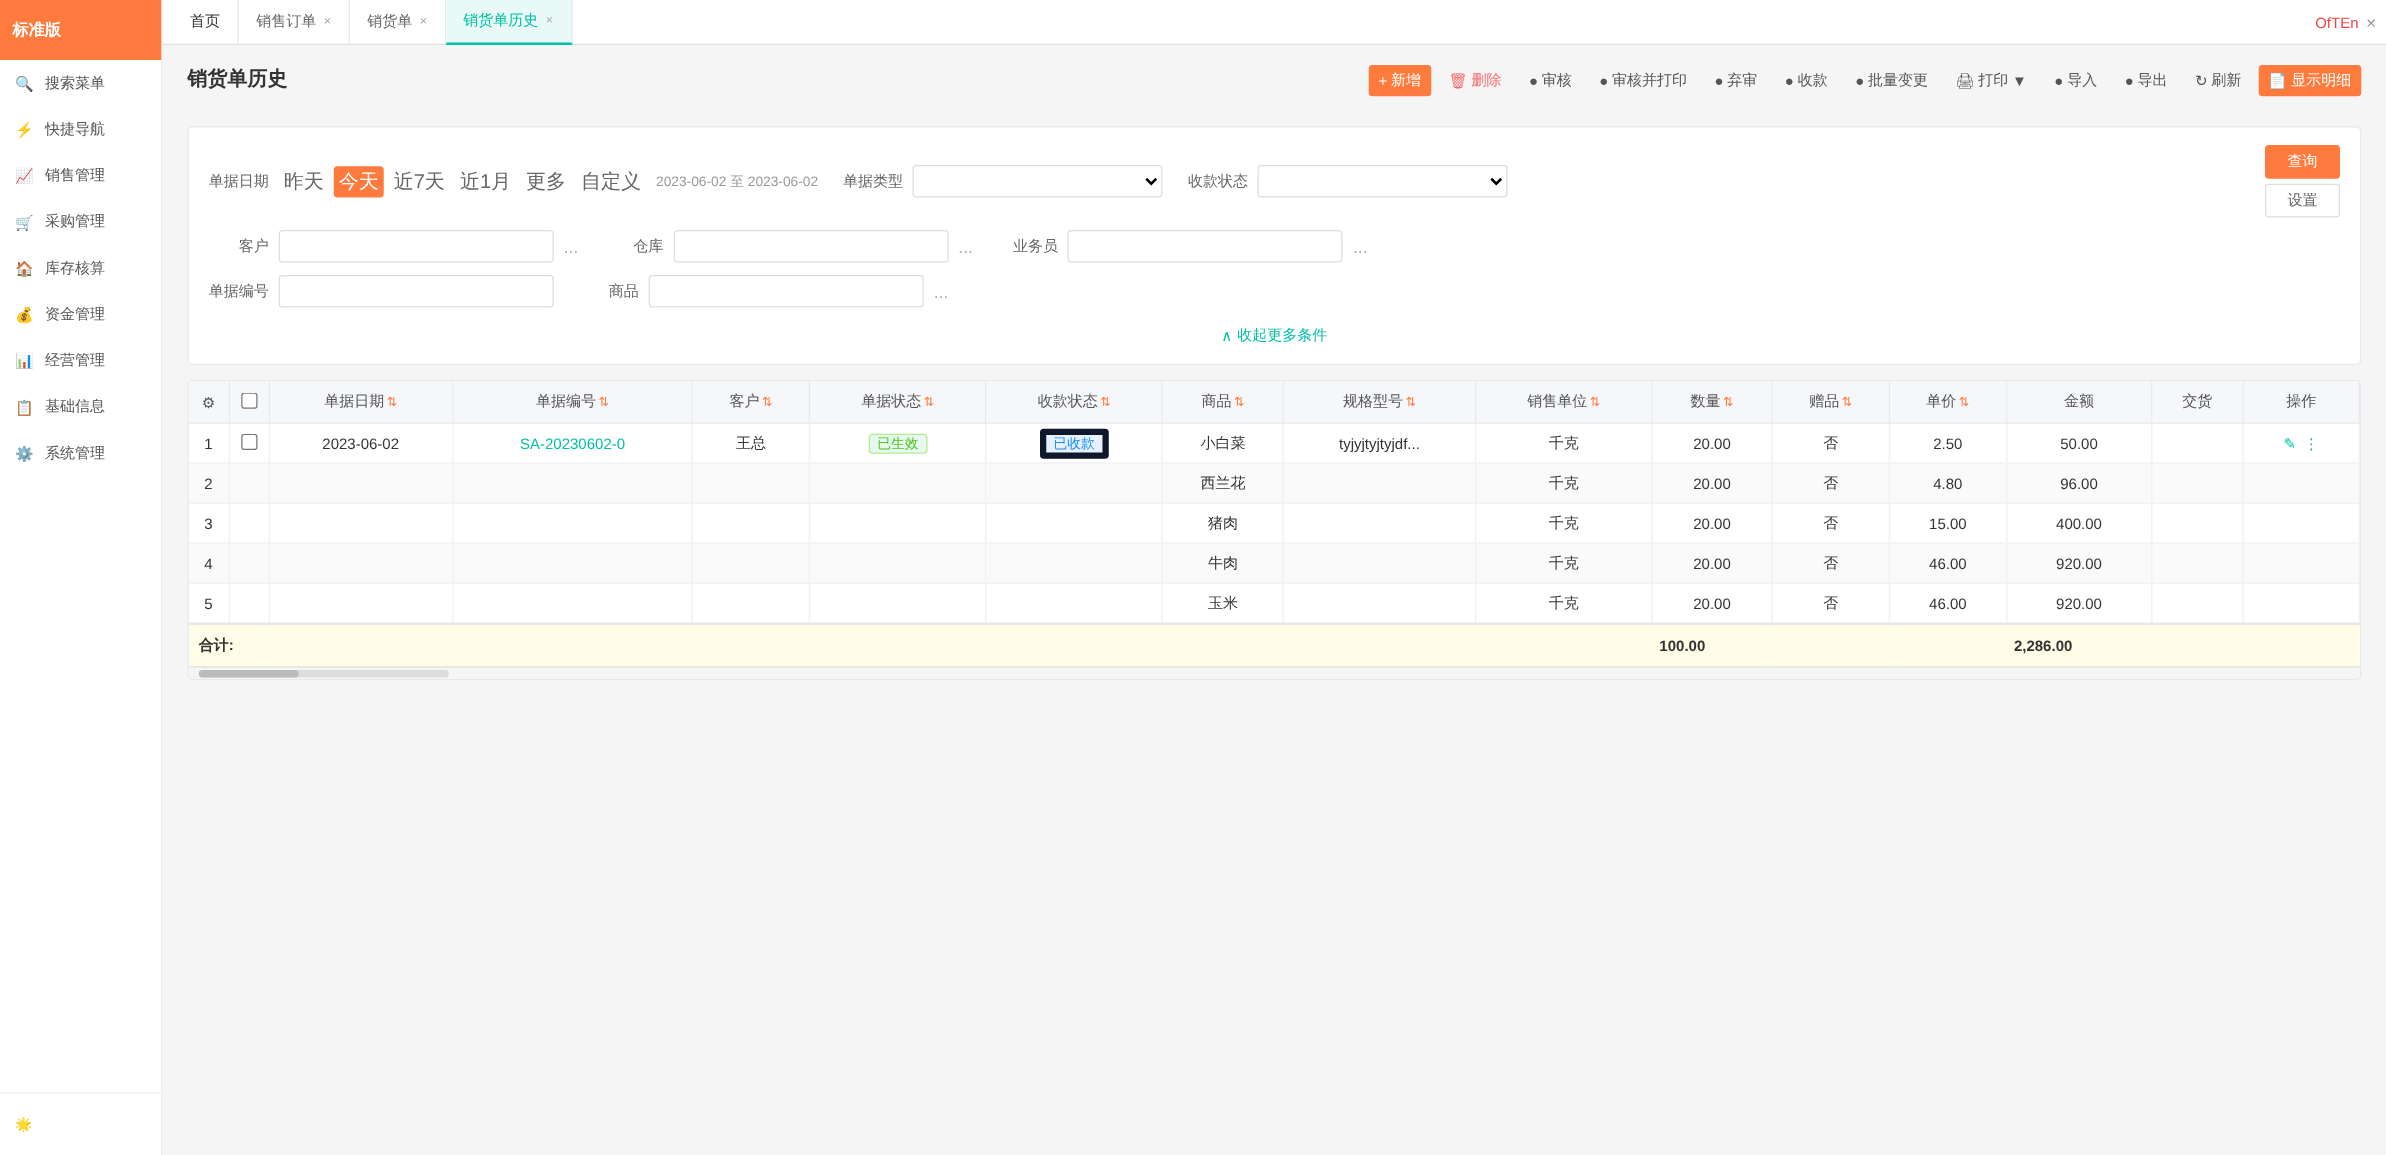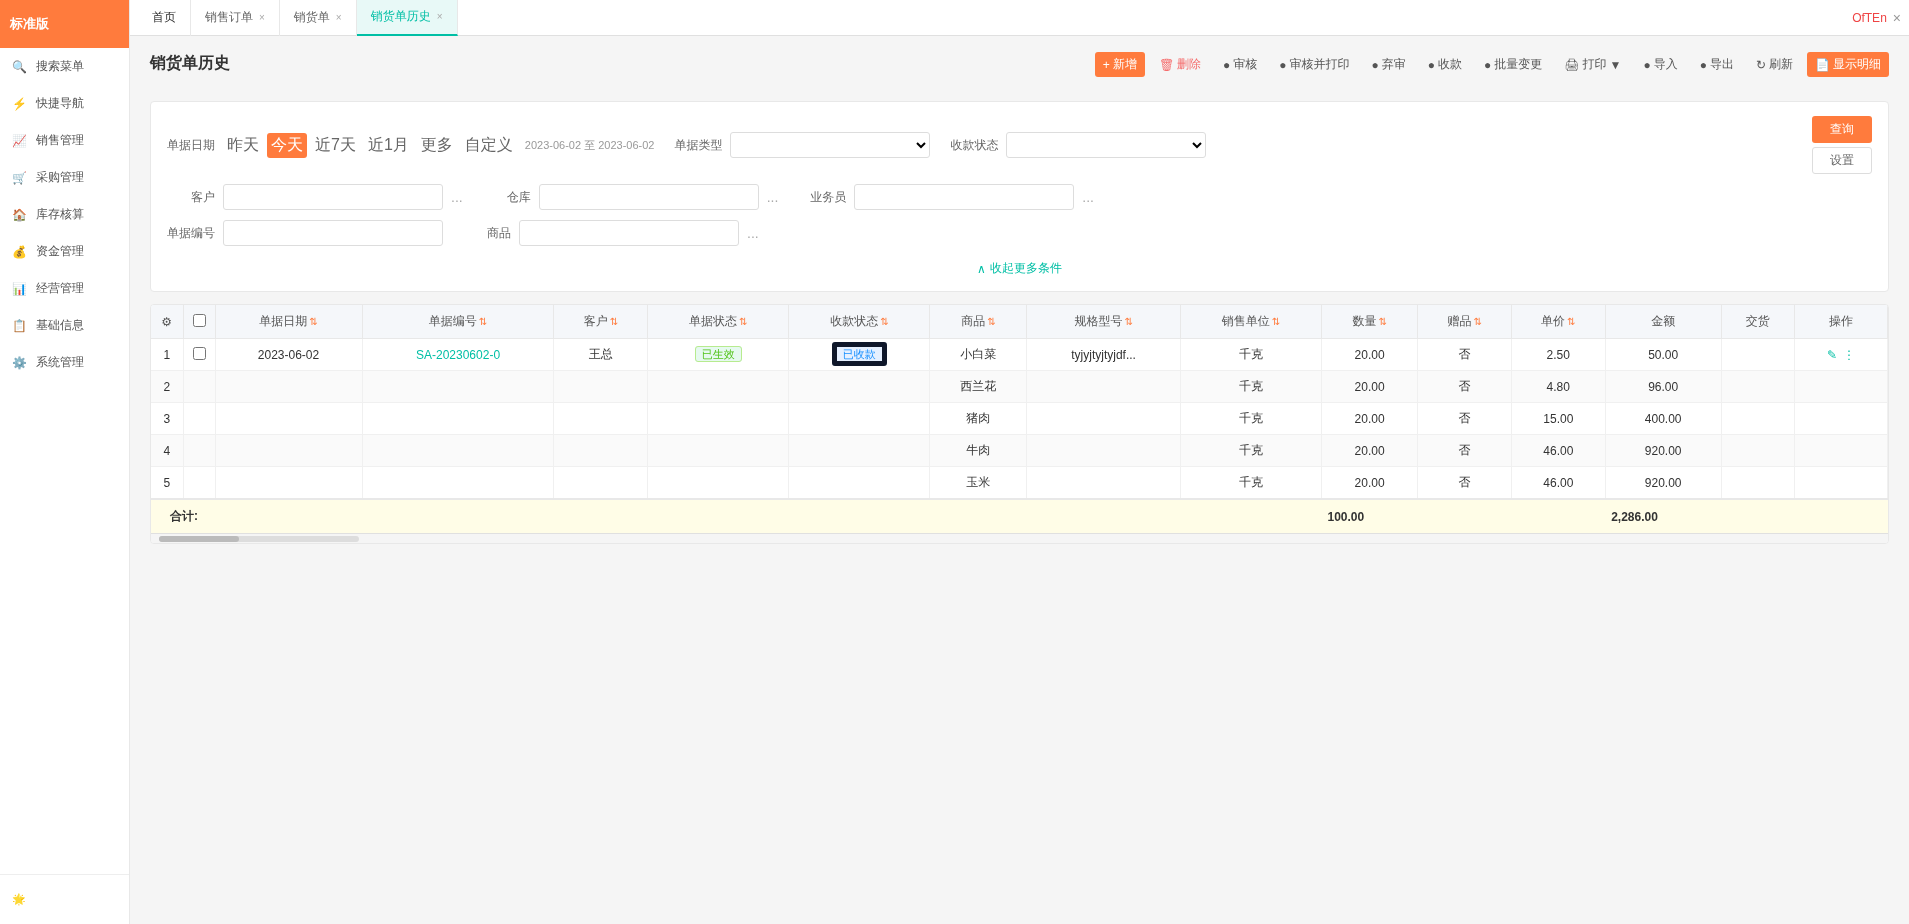--- a/index.html
+++ b/index.html
@@ -407,21 +407,21 @@
       <td>20.00</td>
       <td>否</td>
       <td>46.00</td>
       <td>920.00</td>
       <td></td>
       <td></td>
     </tr>
           </tbody>
         <tfoot>
           <tr class="summary-row">
-            <td colspan="2" style="text-align:center; padding-left:8px;">合计:</td>
+            <td colspan="2" style="text-align:left; padding-left:8px;">合计:</td>
             <td colspan="8"></td>
             <td>100.00</td>
             <td></td>
             <td></td>
             <td>2,286.00</td>
             <td></td>
             <td></td>
           </tr>
         </tfoot>
       </table>

